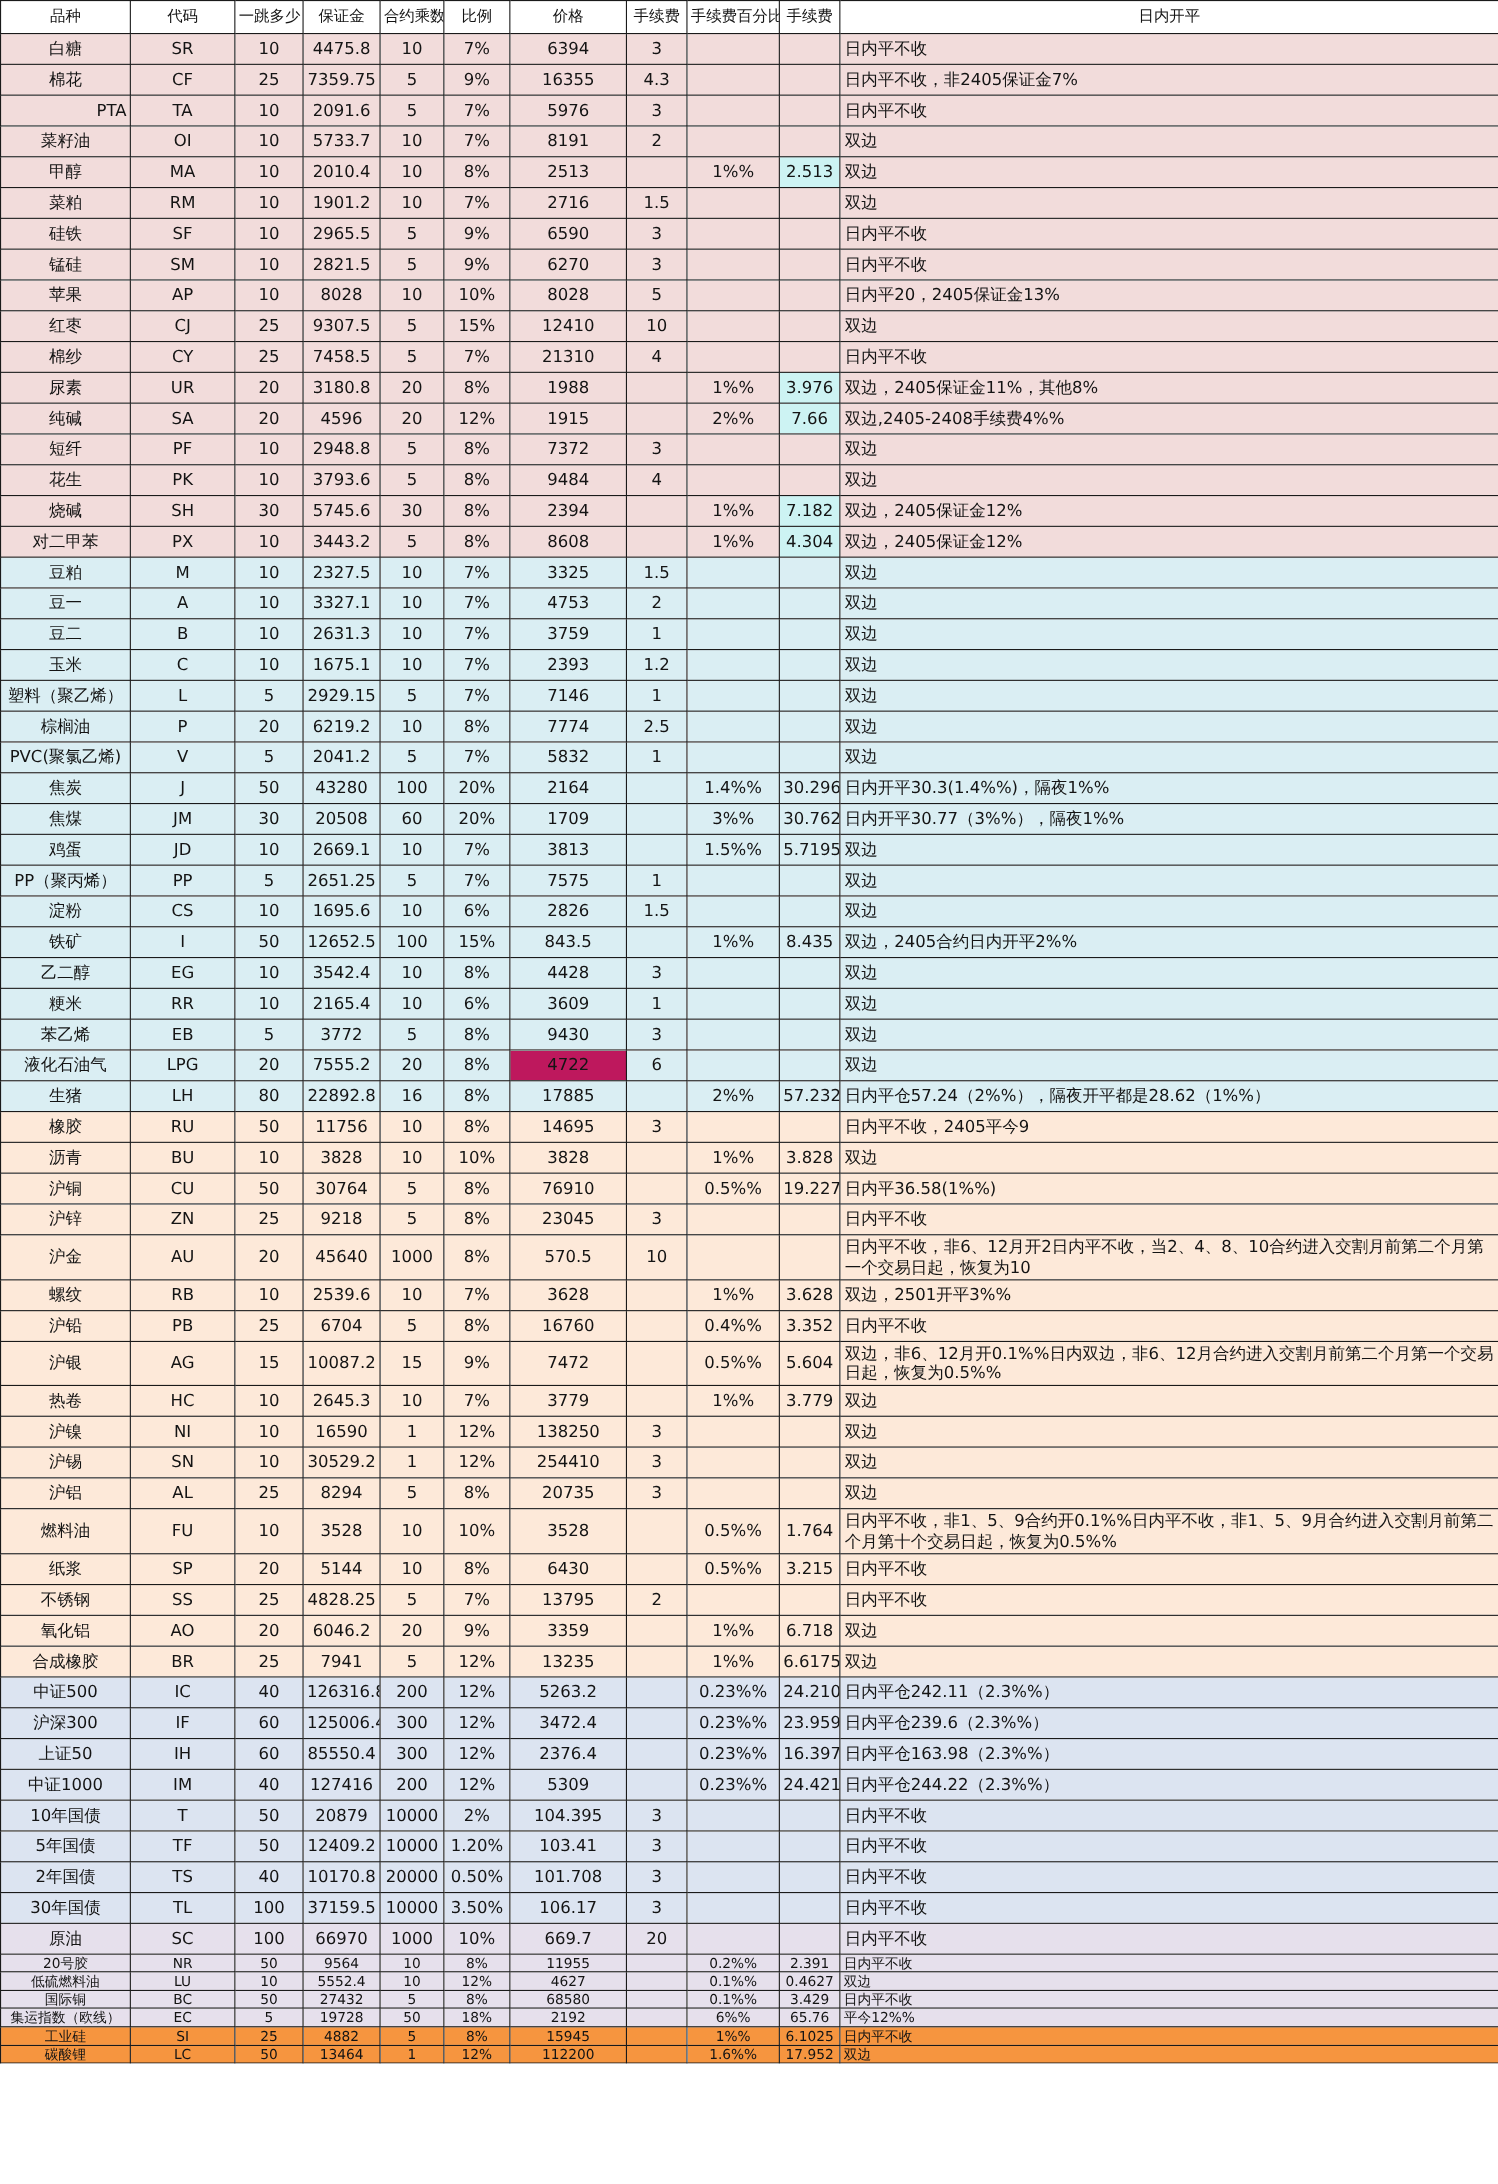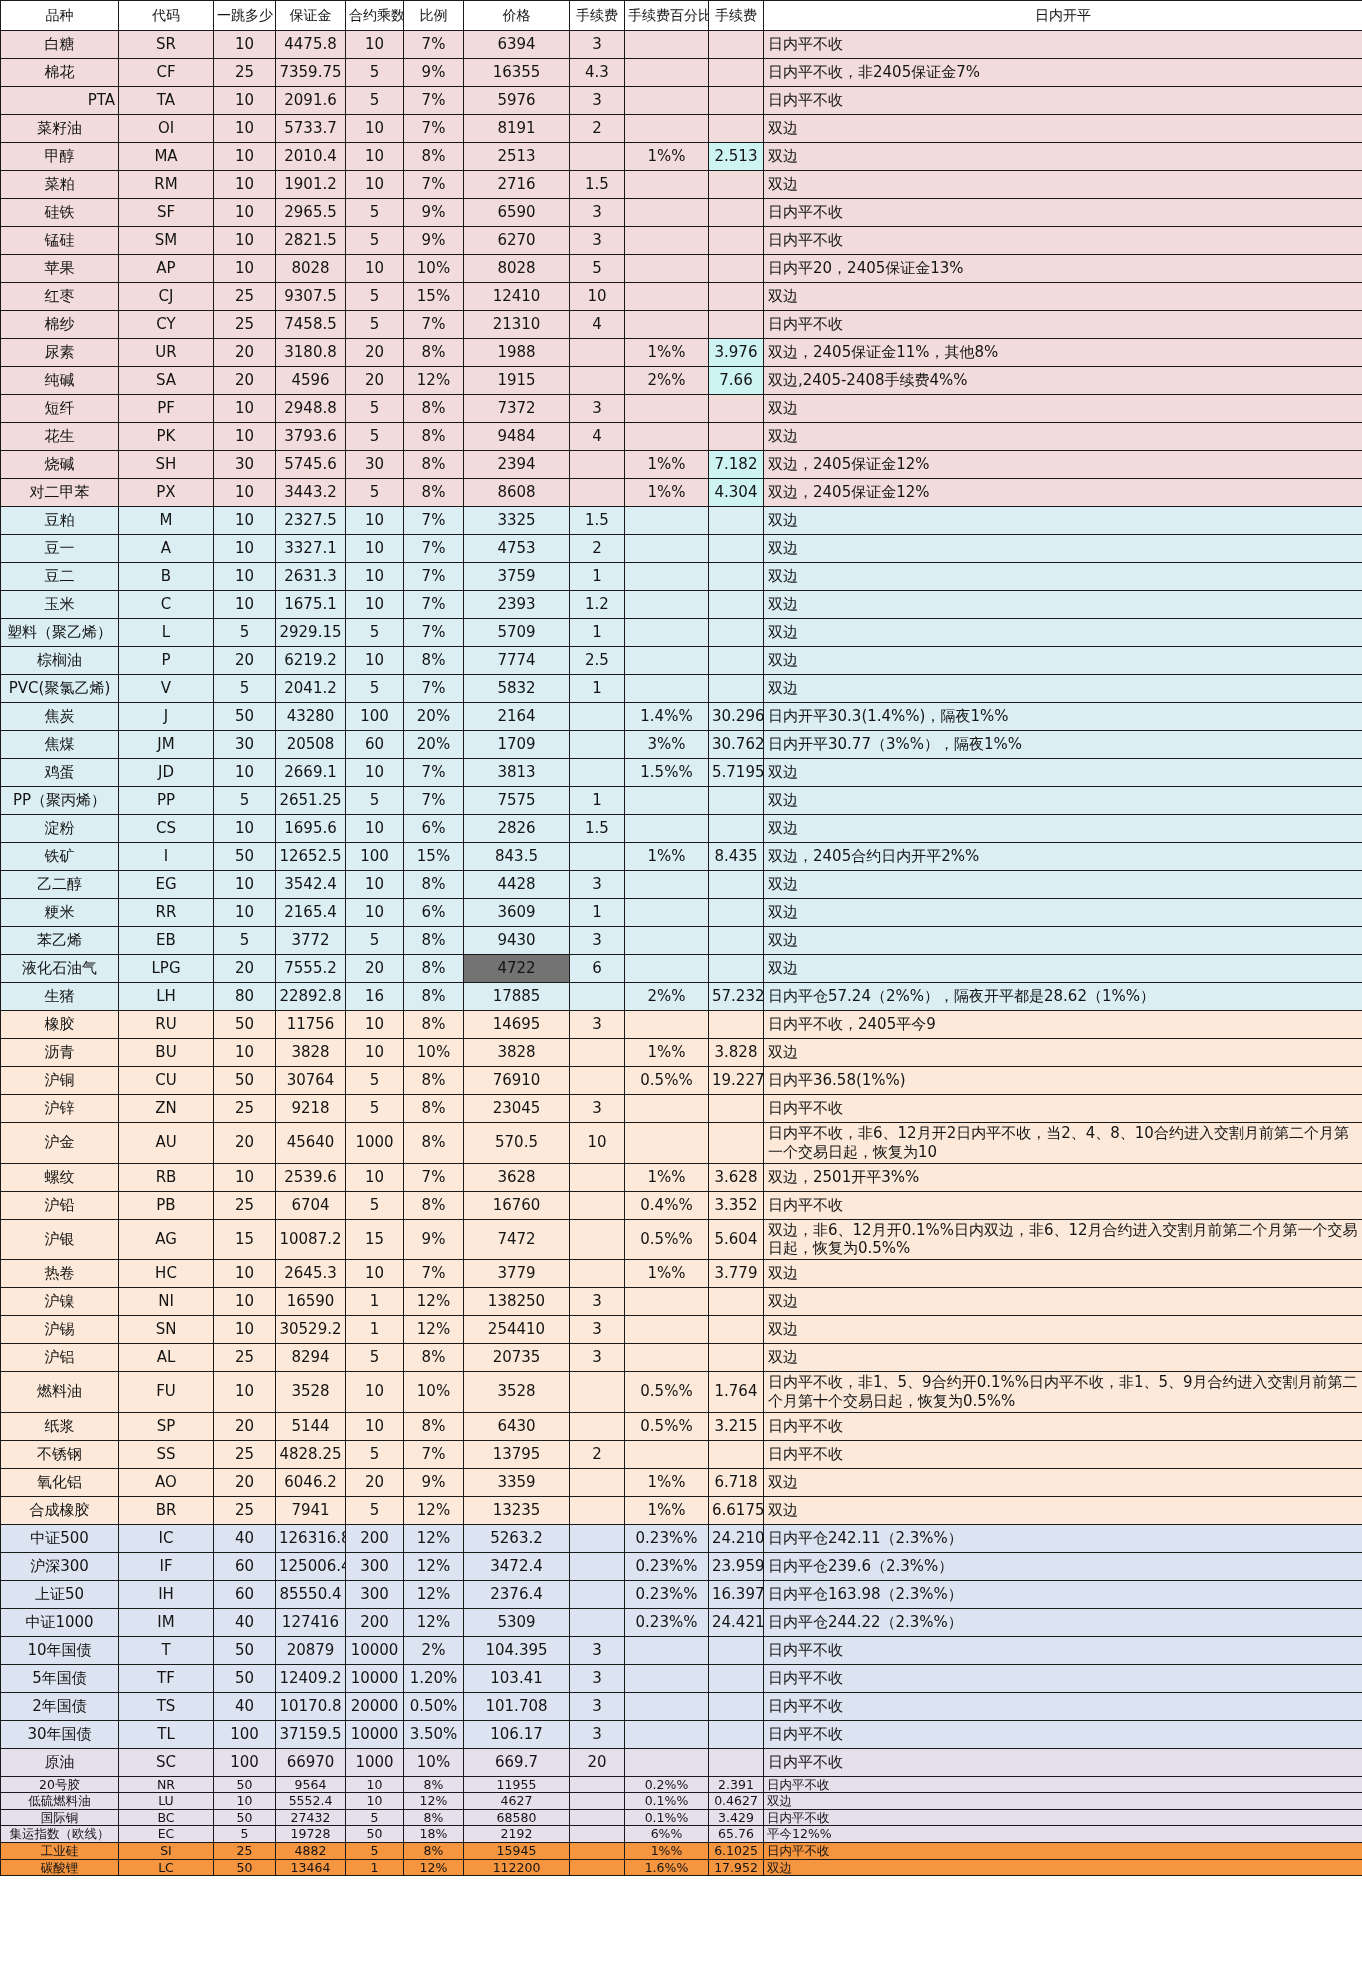--- a/index.html
+++ b/index.html
@@ -327,21 +327,21 @@
     <td style="background: rgb(218, 238, 243);"></td>
     <td class="remark" style="background: rgb(218, 238, 243);">双边</td>
   </tr>
       <tr>
     <td style="background: rgb(218, 238, 243);">塑料（聚乙烯）</td>
     <td style="background: rgb(218, 238, 243);">L</td>
     <td style="background: rgb(218, 238, 243);">5</td>
     <td style="background: rgb(218, 238, 243);">2929.15</td>
     <td style="background: rgb(218, 238, 243);">5</td>
     <td style="background: rgb(218, 238, 243);">7%</td>
-    <td style="background: rgb(218, 238, 243);">5709</td>
+    <td style="background: rgb(218, 238, 243);">7146</td>
     <td style="background: rgb(218, 238, 243);">1</td>
     <td style="background: rgb(218, 238, 243);"></td>
     <td style="background: rgb(218, 238, 243);"></td>
     <td class="remark" style="background: rgb(218, 238, 243);">双边</td>
   </tr>
       <tr>
     <td style="background: rgb(218, 238, 243);">棕榈油</td>
     <td style="background: rgb(218, 238, 243);">P</td>
     <td style="background: rgb(218, 238, 243);">20</td>
     <td style="background: rgb(218, 238, 243);">6219.2</td>
@@ -483,21 +483,21 @@
     <td style="background: rgb(218, 238, 243);"></td>
     <td class="remark" style="background: rgb(218, 238, 243);">双边</td>
   </tr>
       <tr>
     <td style="background: rgb(218, 238, 243);">液化石油气</td>
     <td style="background: rgb(218, 238, 243);">LPG</td>
     <td style="background: rgb(218, 238, 243);">20</td>
     <td style="background: rgb(218, 238, 243);">7555.2</td>
     <td style="background: rgb(218, 238, 243);">20</td>
     <td style="background: rgb(218, 238, 243);">8%</td>
-    <td style="background: #737373;">4722</td>
+    <td style="background: #be185d;">4722</td>
     <td style="background: rgb(218, 238, 243);">6</td>
     <td style="background: rgb(218, 238, 243);"></td>
     <td style="background: rgb(218, 238, 243);"></td>
     <td class="remark" style="background: rgb(218, 238, 243);">双边</td>
   </tr>
       <tr>
     <td style="background: rgb(218, 238, 243);">生猪</td>
     <td style="background: rgb(218, 238, 243);">LH</td>
     <td style="background: rgb(218, 238, 243);">80</td>
     <td style="background: rgb(218, 238, 243);">22892.8</td>

